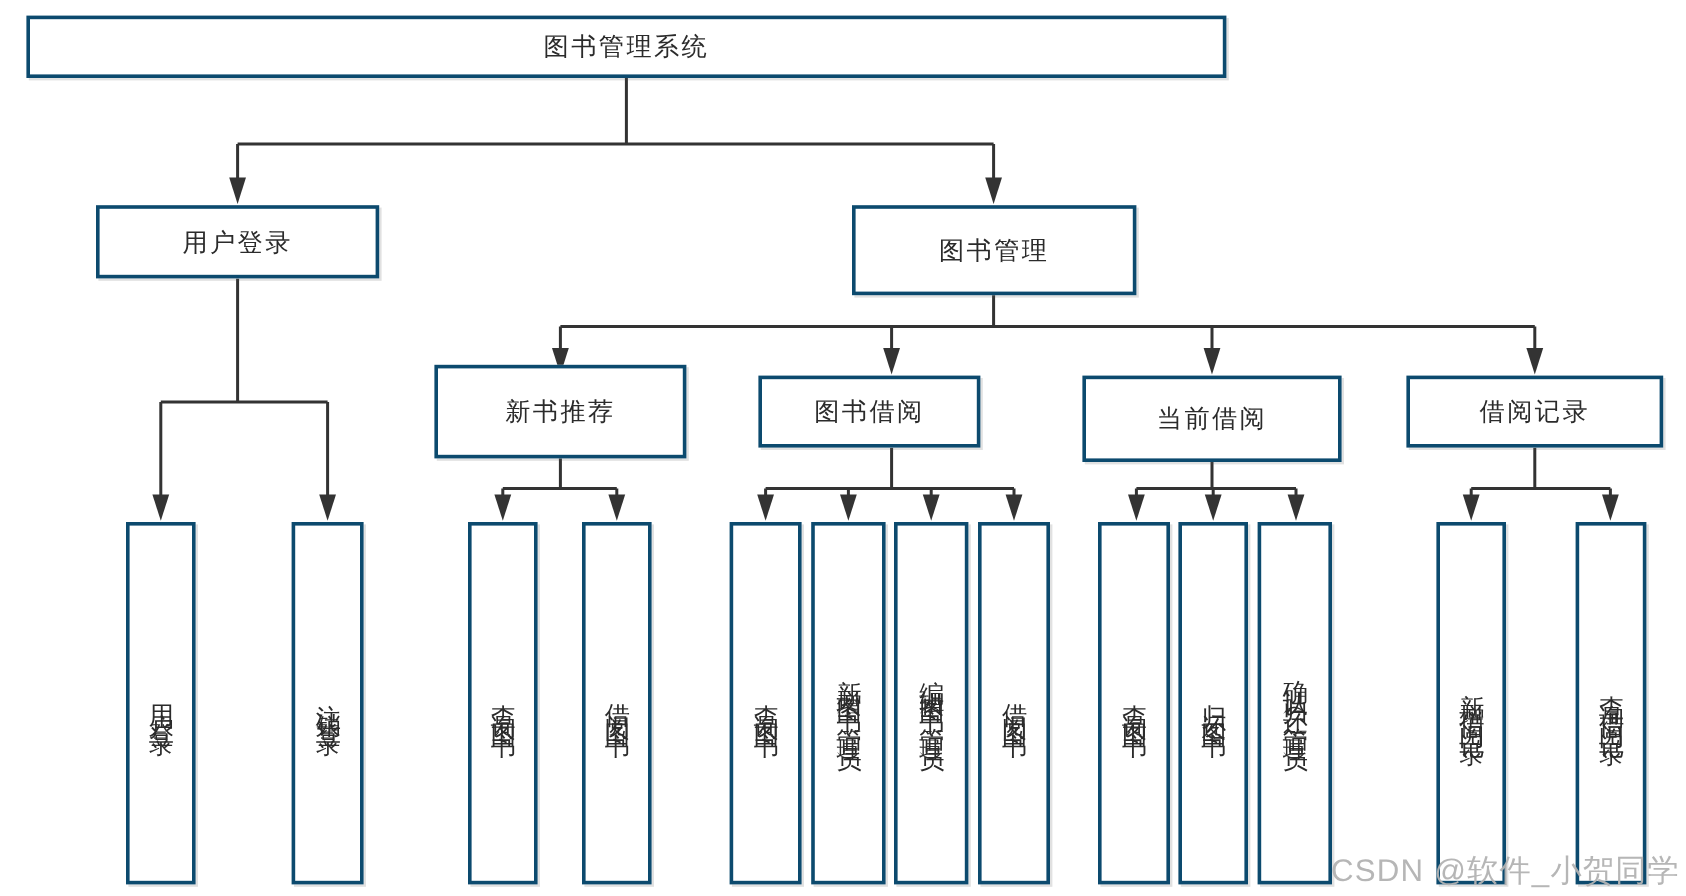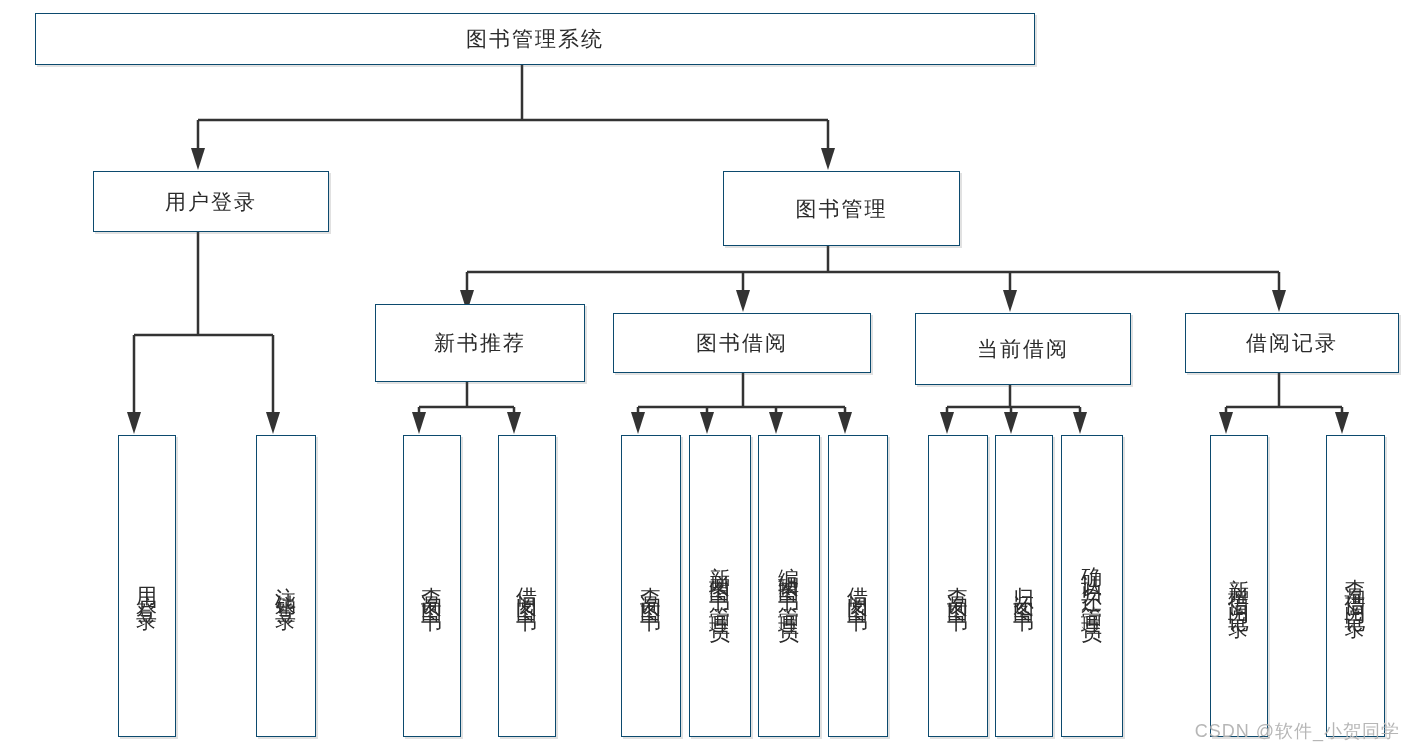--- a/index.html
+++ b/index.html
@@ -18,50 +18,49 @@
   #wires {
     position: absolute;
     left: 0; top: 0;
     width: 1405px;
     height: 747px;
     z-index: 0;
   }
   .box {
     position: absolute;
     box-sizing: border-box;
-    border: 1px solid #0c4a6e;
+    border: 3px solid #0c4a6e;
     background: #ffffff;
     box-shadow: 2px 2px 0 rgba(90,90,90,0.18);
     display: flex;
     align-items: center;
     justify-content: center;
     color: #2b2b2b;
     z-index: 1;
-    margin-left: 13px;
   }
   .box.h {
     font-size: 21px;
     letter-spacing: 2px;
     white-space: nowrap;
   }
   .box.v {
     font-size: 21px;
   }
   .box.v .vtext {
     writing-mode: vertical-rl;
     text-orientation: mixed;
     letter-spacing: 8px;
     line-height: 1.1;
     white-space: nowrap;
   }
   #watermark {
     position: absolute;
     right: 5px;
     bottom: 4px;
-    font-size: 18px;
+    font-size: 26px;
     color: rgba(178,178,178,0.95);
     letter-spacing: 1px;
     z-index: 5;
     white-space: nowrap;
   }
 </style>
 </head>
 <body>
 
 <div id="canvas">
@@ -104,21 +103,21 @@
       <polygon points="1335,412 1349,412 1342,434"></polygon>
     </g>
   </svg>
 
   <div class="box h" style="left:22px;top:13px;width:1000px;height:52px">图书管理系统</div>
 
   <div class="box h" style="left:80px;top:171px;width:236px;height:61px">用户登录</div>
   <div class="box h" style="left:710px;top:171px;width:237px;height:75px">图书管理</div>
 
   <div class="box h" style="left:362px;top:304px;width:210px;height:78px">新书推荐</div>
-  <div class="box h" style="left:600px;top:313px;width:258px;height:60px">图书借阅</div>
+  <div class="box h" style="left:632px;top:313px;width:185px;height:60px">图书借阅</div>
   <div class="box h" style="left:902px;top:313px;width:216px;height:72px">当前借阅</div>
   <div class="box h" style="left:1172px;top:313px;width:214px;height:60px">借阅记录</div>
 
   <div class="box v" style="left:105px;top:435px;width:58px;height:302px">
     <span class="vtext">用户登录</span>
   </div>
   <div class="box v" style="left:243px;top:435px;width:60px;height:302px">
     <span class="vtext">注销登录</span>
   </div>
 

